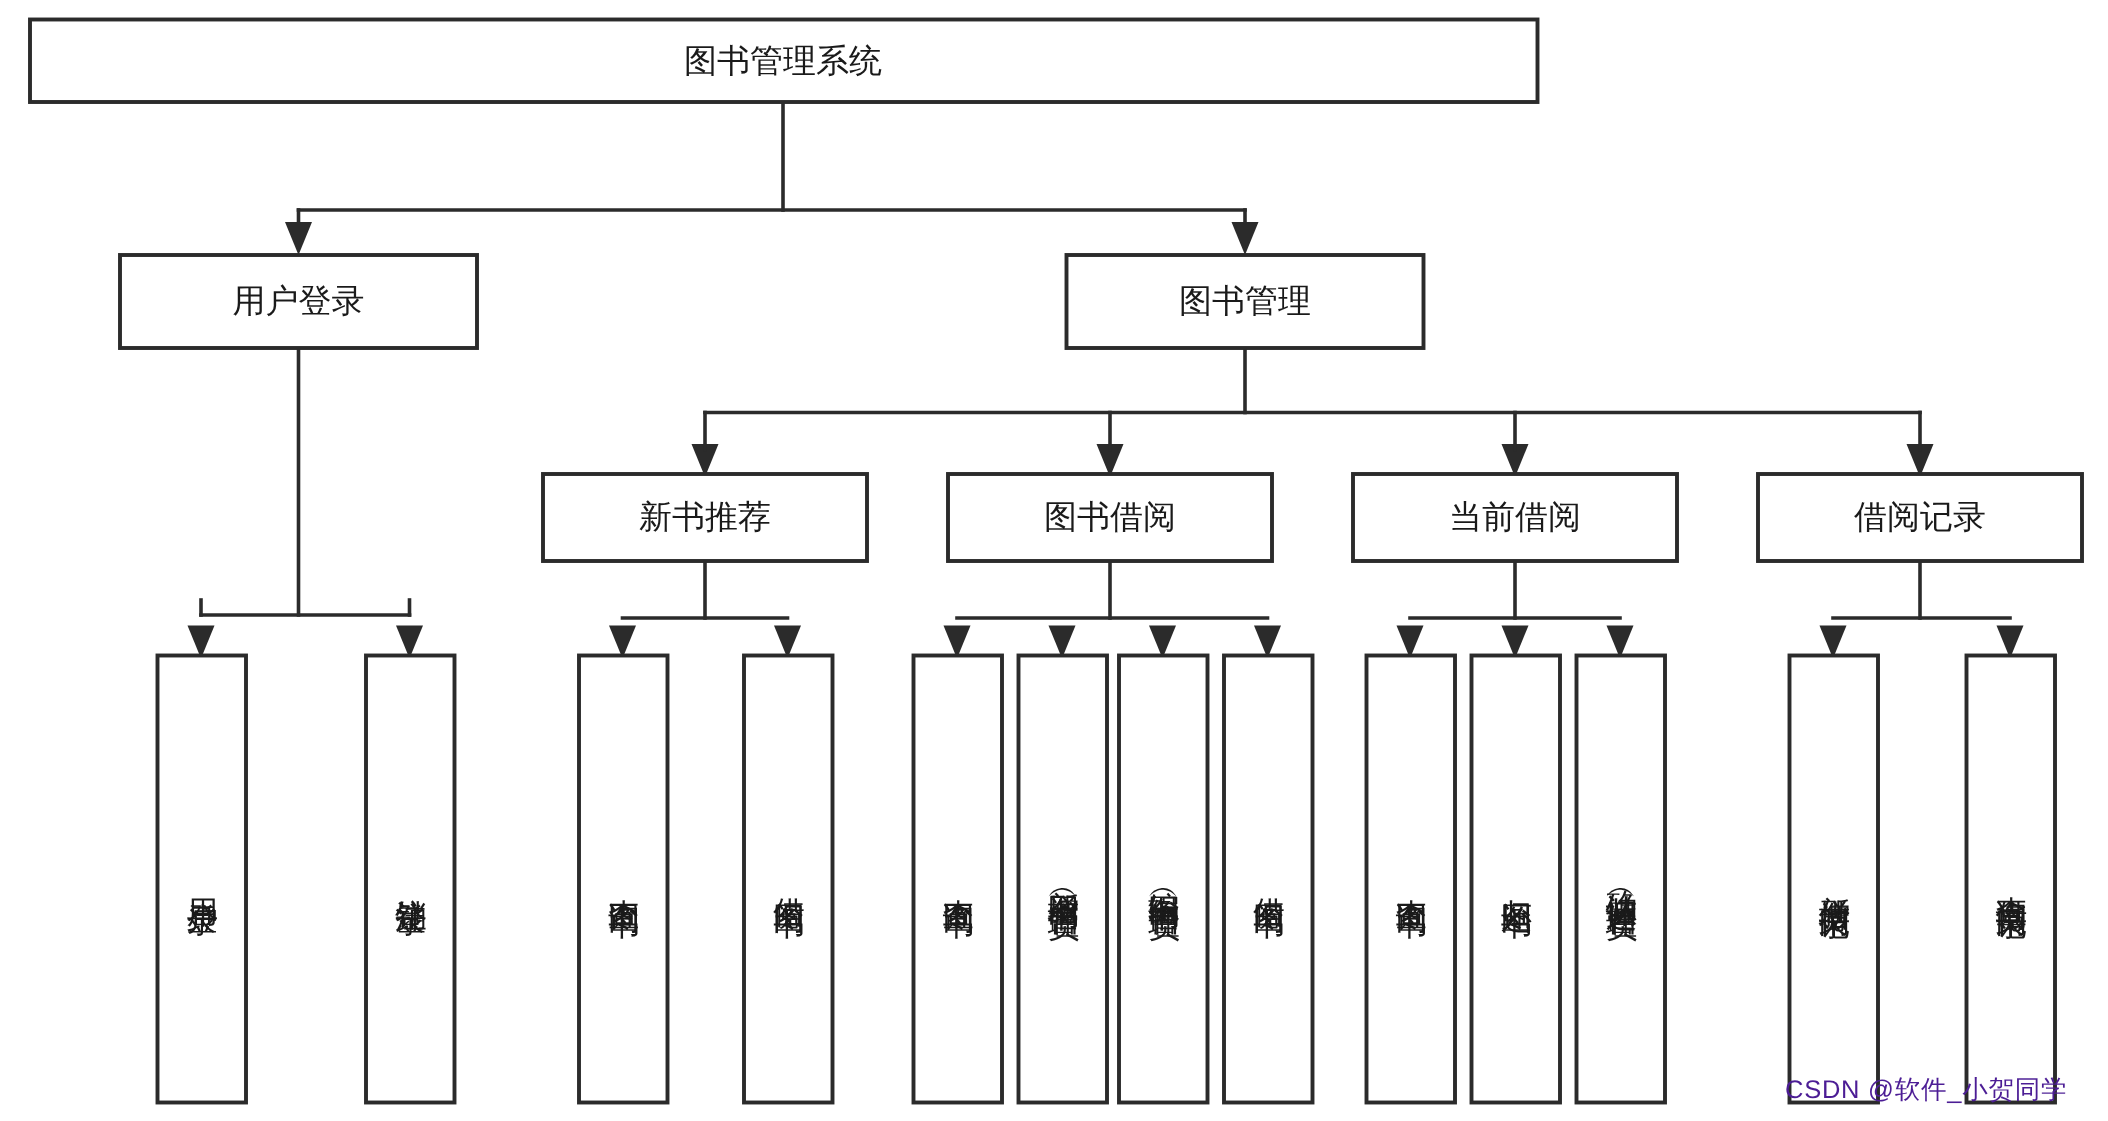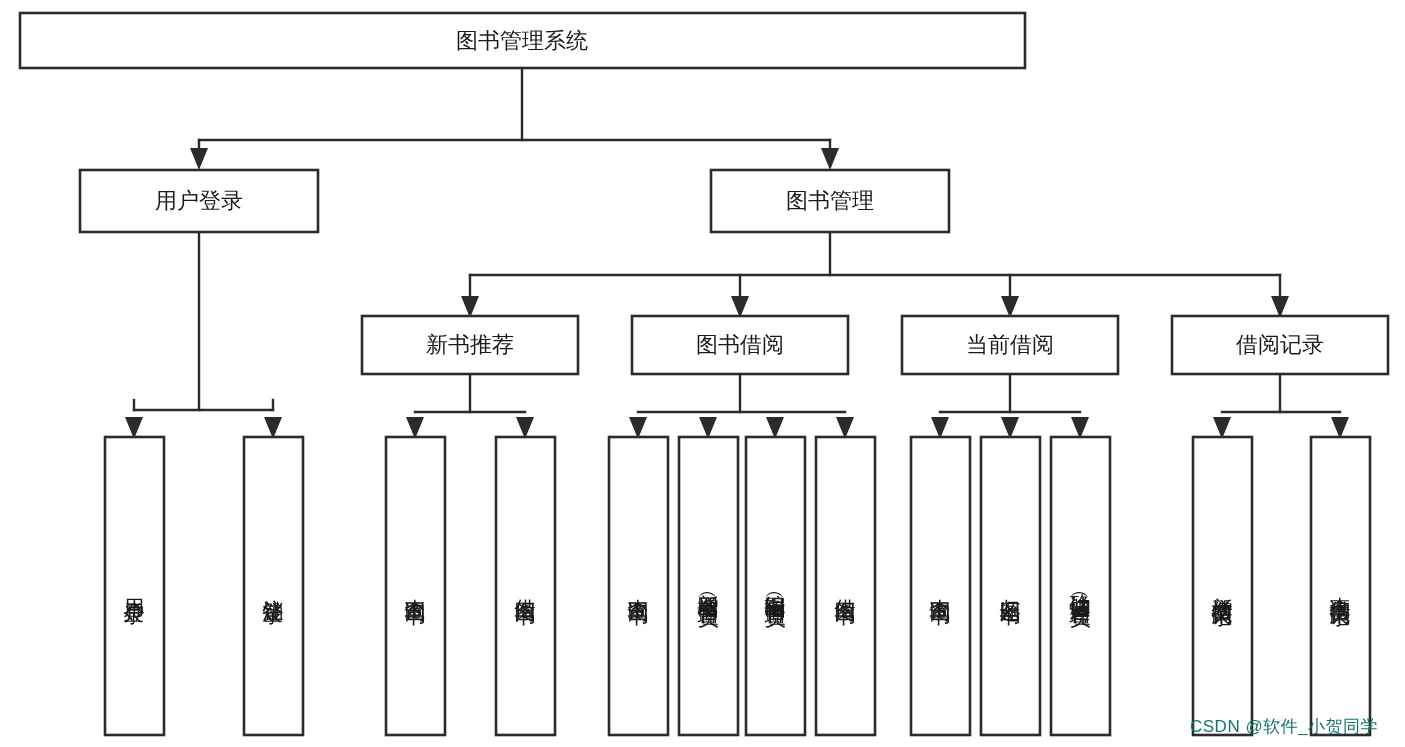--- a/index.html
+++ b/index.html
@@ -64,21 +64,21 @@
     display: flex;
     align-items: center;
     justify-content: center;
     white-space: nowrap;
     pointer-events: none;
   }
   .watermark {
     position: absolute;
     font-family: "Liberation Sans", "DejaVu Sans", sans-serif;
     font-size: 17px;
-    color: #0f766e;
+    color: #4c1d95;
     white-space: nowrap;
     letter-spacing: 0.5px;
   }
 </style>
 </head>
 <body>
 
 <div id="diagram-root">
 
   <svg id="flowchart" viewBox="0 0 1405 747">

